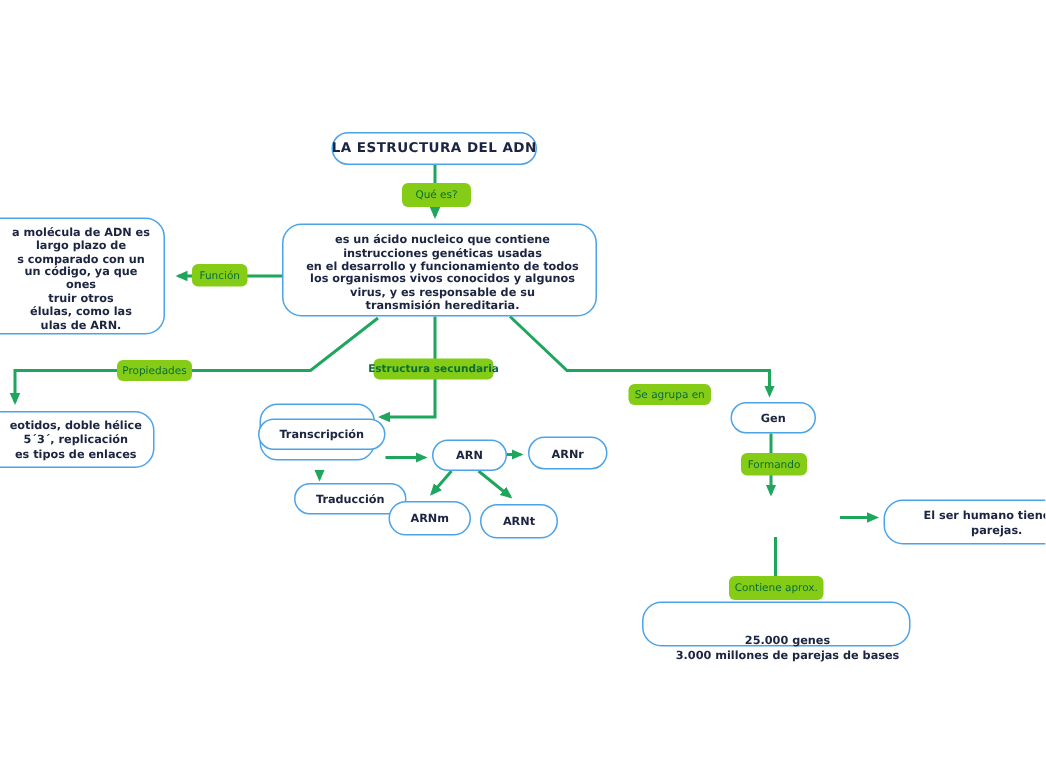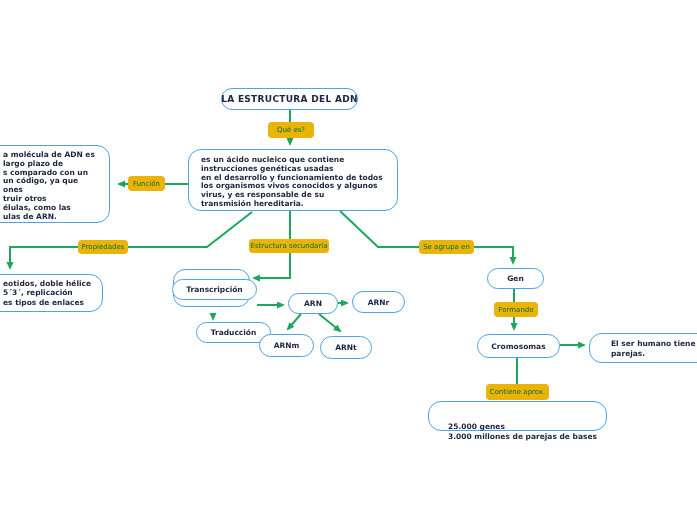--- a/index.html
+++ b/index.html
@@ -3,28 +3,28 @@
 <meta charset="utf-8">
 <style>
   html,body{margin:0;padding:0;background:#ffffff;}
   #canvas{
     position:relative;width:697px;height:520px;overflow:hidden;background:#ffffff;
     font-family:"DejaVu Sans","Liberation Sans",sans-serif;
   }
   #edges{position:absolute;left:0;top:0;width:697px;height:520px;}
   .node{
     position:absolute;box-sizing:border-box;background:#ffffff;
-    border:1.5px solid #4ba3e8;color:#1b2440;font-weight:bold;font-size:7.5px;
+    border:1.5px solid #4ba3e8;color:#1b2440;font-weight:bold;font-size:7.5px;text-align:center;
   }
   .pill{border-radius:12px;display:flex;align-items:center;justify-content:center;white-space:nowrap;}
   .rbox{border-radius:13px;}
   .multi{white-space:pre-line;line-height:8.8px;}
   .title-node{border-radius:12px;font-size:9px;letter-spacing:0.3px;}
   .glabel{
-    position:absolute;box-sizing:border-box;background:#eab308;color:#0a6d37;
+    position:absolute;box-sizing:border-box;background:#84cc16;color:#0a6d37;
     font-size:7px;font-weight:normal;border-radius:4px;
     display:flex;align-items:center;justify-content:center;white-space:nowrap;
   }
 </style>
 </head>
 <body>
 
 <div id="canvas">
 
   <svg id="edges" xmlns="http://www.w3.org/2000/svg">
@@ -98,47 +98,44 @@
   </div>
 
   <div class="node pill" style="left:320px;top:336px;width:52px;height:23px;">
     <span>ARNt</span>
   </div>
 
   <div class="node pill" style="left:487px;top:268px;width:57px;height:21px;">
     <span>Gen</span>
   </div>
 
-  <div class="node pill" style="left:477px;top:334px;width:83px;height:24px;">
-    <span>Cromosomas</span>
-  </div>
 
   <div class="node rbox multi" style="left:589px;top:333px;width:132px;height:30px;padding:5px 2px 0 21px;line-height:9.5px;"><span>El ser humano tiene 46
 parejas.</span></div>
 
   <div class="node rbox multi" style="left:428px;top:401px;width:179px;height:30px;padding:20px 4px 0 19px;line-height:9.5px;"><span>25.000 genes
 3.000 millones de parejas de bases</span></div>
 
   <div class="glabel" style="left:268px;top:122px;width:46px;height:16px;">
     <span>Qué es?</span>
   </div>
 
   <div class="glabel" style="left:128px;top:176px;width:37px;height:15px;">
     <span>Función</span>
   </div>
 
   <div class="glabel" style="left:78px;top:240px;width:50px;height:14px;">
     <span>Propiedades</span>
   </div>
 
-  <div class="glabel" style="left:249px;top:239px;width:80px;height:14px;">
+  <div class="glabel" style="left:249px;top:239px;width:80px;height:14px;font-weight:bold;">
     <span>Estructura secundaria</span>
   </div>
 
-  <div class="glabel" style="left:419px;top:240px;width:55px;height:14px;justify-content:center;">
+  <div class="glabel" style="left:419px;top:256px;width:55px;height:14px;justify-content:center;">
     <span>Se agrupa en</span>
   </div>
 
   <div class="glabel" style="left:494px;top:302px;width:44px;height:15px;text-align:center;">
     <span>Formando</span>
   </div>
 
   <div class="glabel" style="left:486px;top:384px;width:63px;height:16px;">
     <span>Contiene aprox.</span>
   </div>

